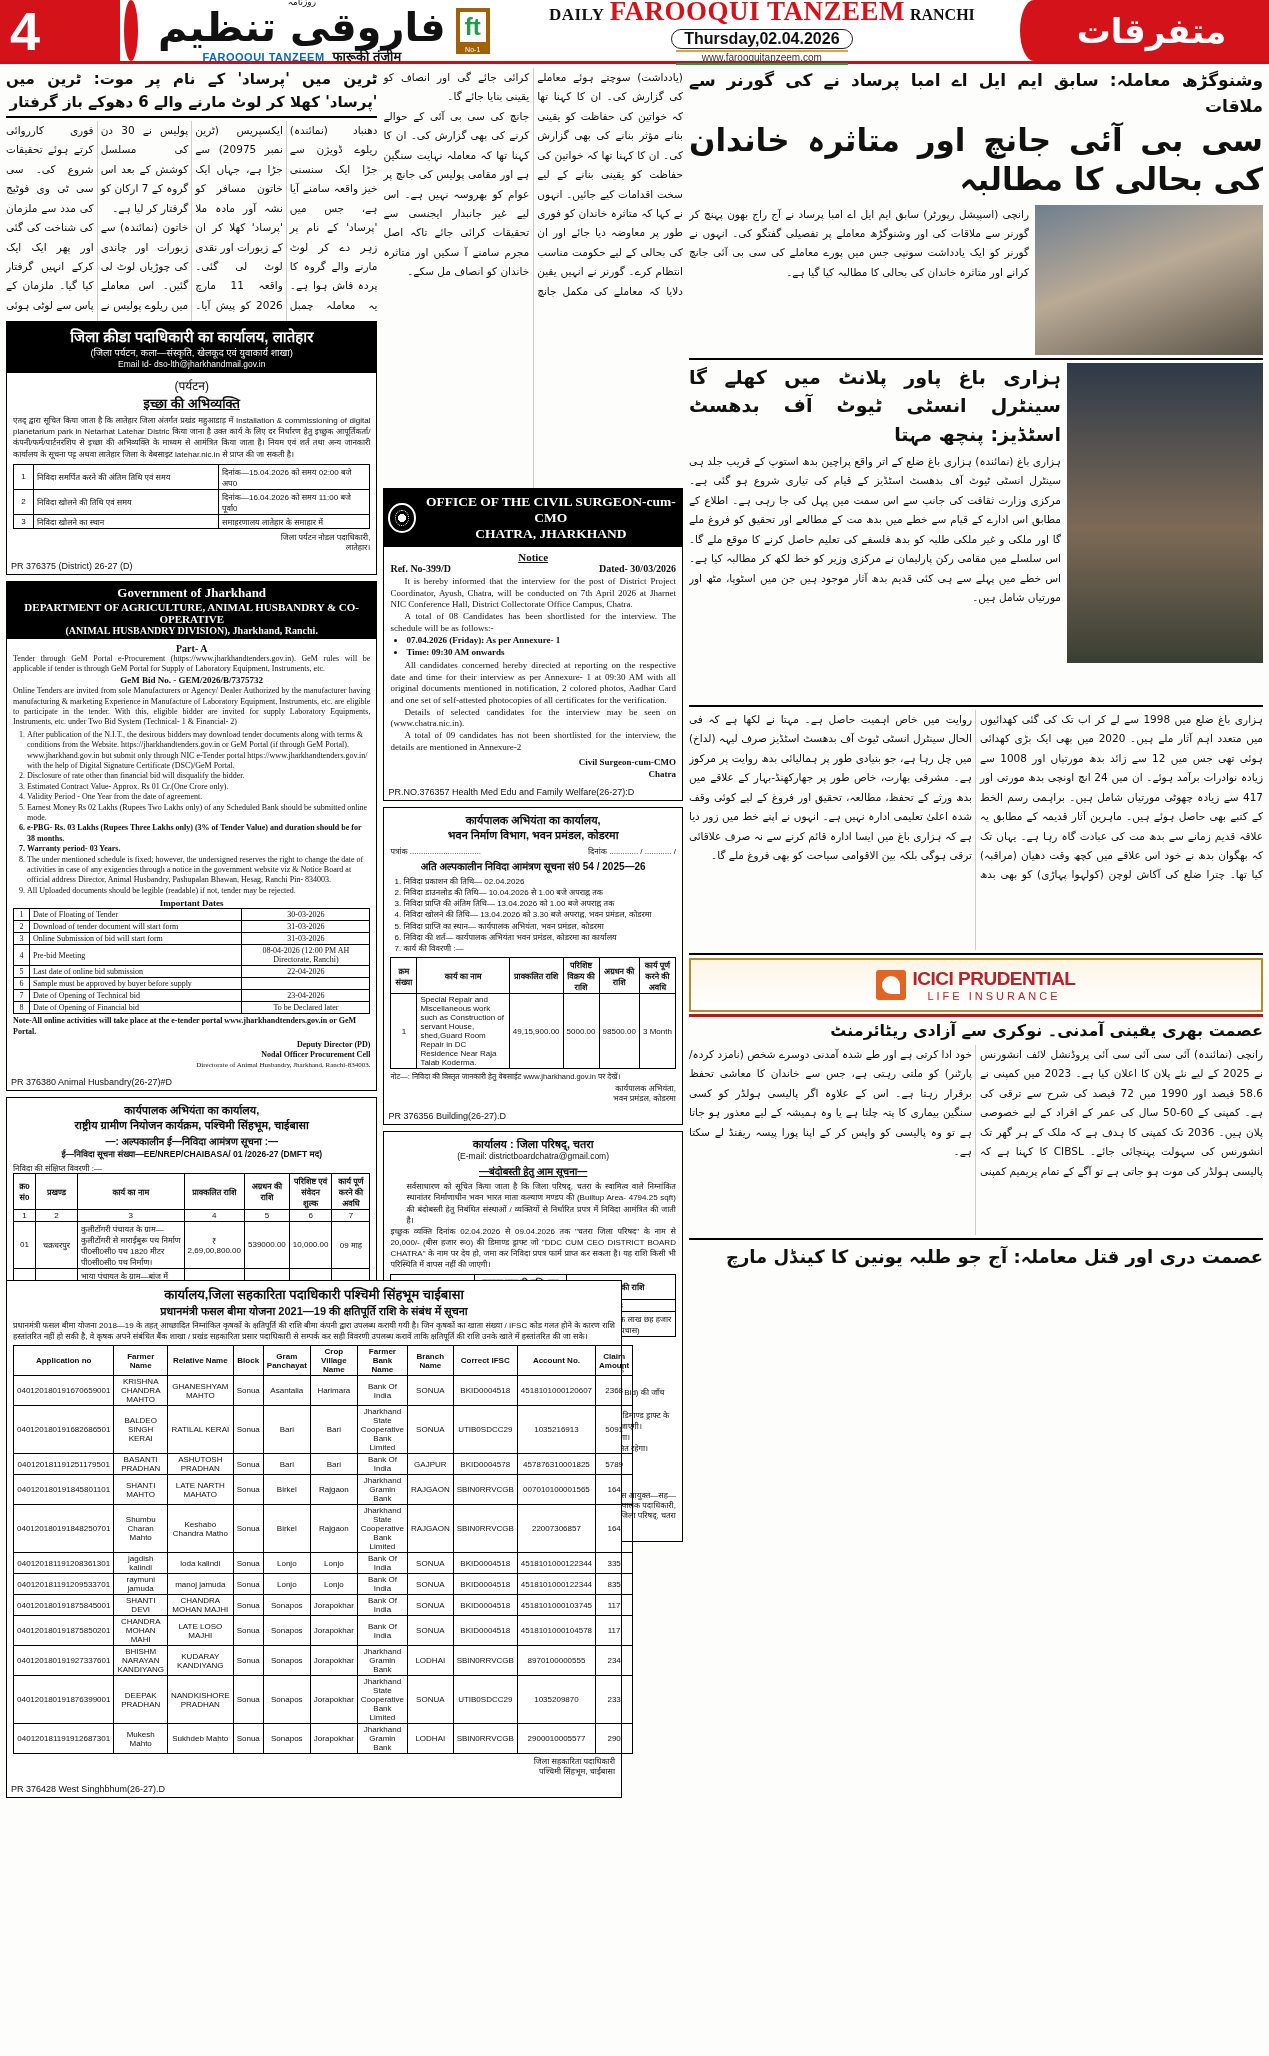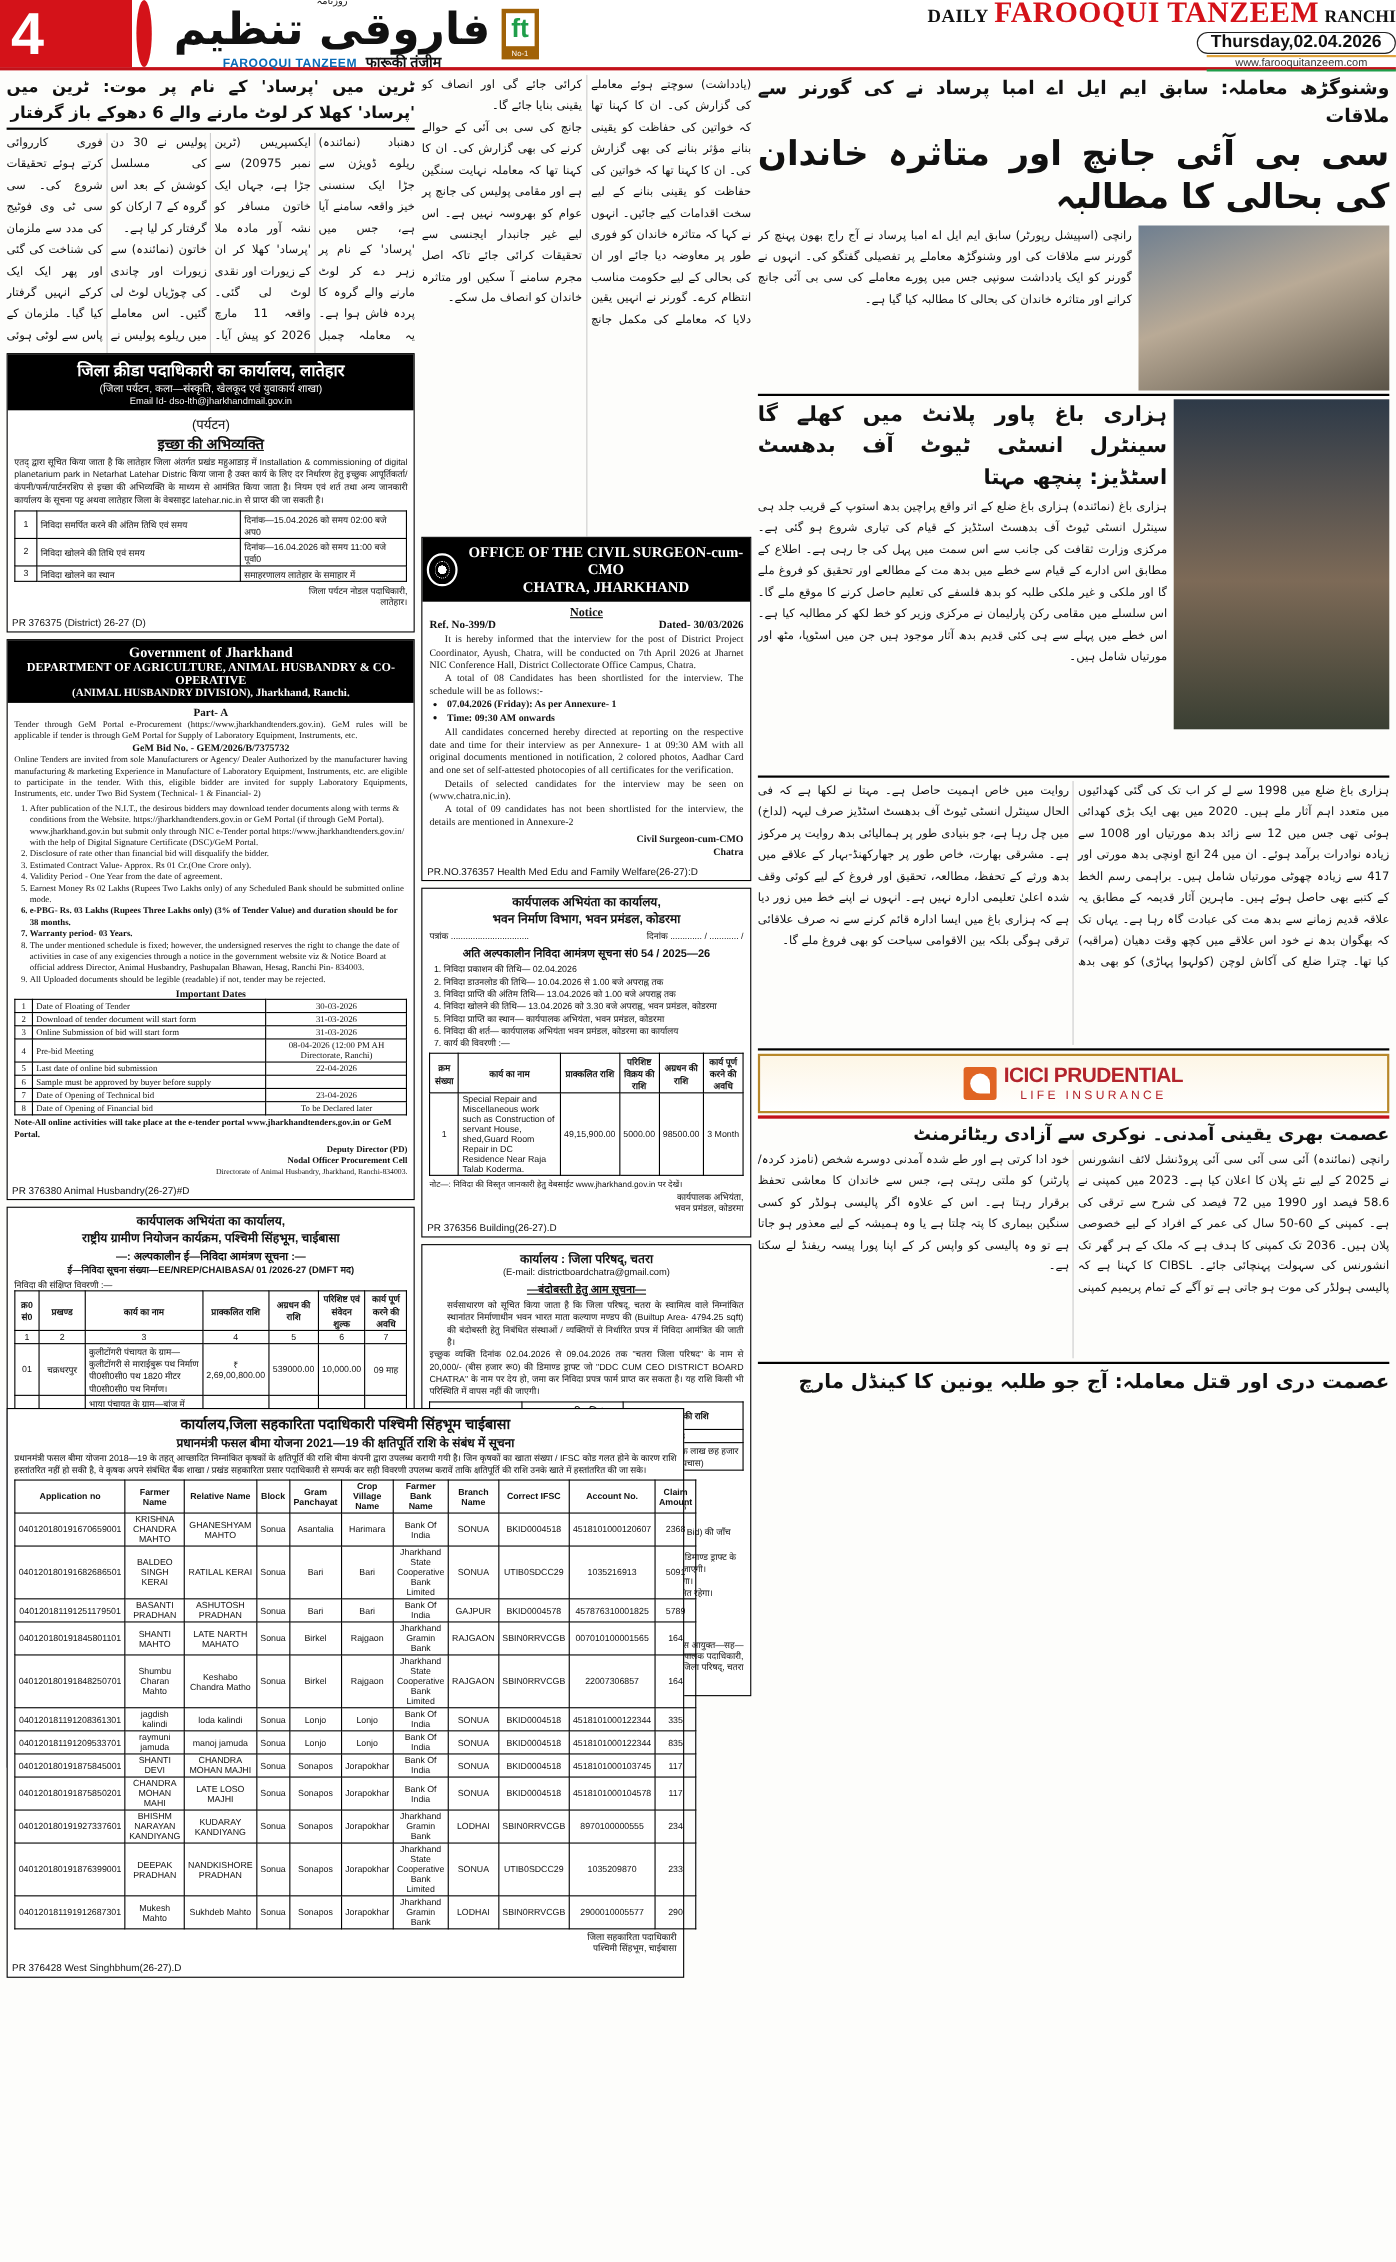--- a/index.html
+++ b/index.html
@@ -30,21 +30,21 @@
     font-size:40px; font-weight:bold; direction:rtl;
     font-family:"DejaVu Sans", sans-serif; letter-spacing:-2px; line-height:1;
   }
   .mh-logo-sub { font-size:11px; color:#0a6ab5; font-weight:bold; font-family:"Liberation Sans", sans-serif; letter-spacing:.5px; }
   .mh-logo-hin { font-size:13px; color:#111; font-weight:bold; font-family:"Liberation Sans", sans-serif; }
   .mh-logo-col { display:flex; flex-direction:column; align-items:center; }
   .mh-ft-box { width:34px; height:46px; background:#a16207; position:relative; margin-left:4px; }
   .mh-ft-box .ft { position:absolute; inset:4px 4px 12px 4px; background:#fff; color:#1f9e4a; font-weight:bold;
       font-family:"Liberation Sans", sans-serif; font-size:24px; display:flex; align-items:center; justify-content:center; }
   .mh-ft-box .no1 { position:absolute; left:2px; right:2px; bottom:1px; text-align:center; font-size:7px; color:#fff; font-family:"Liberation Sans", sans-serif;}
-  .mh-center { flex:1; display:flex; flex-direction:column; align-items:flex-end; justify-content:center; }
+  .mh-center { flex:1; display:flex; flex-direction:column; align-items:center; justify-content:center; }
   .mh-title-line { display:flex; align-items:baseline; gap:5px; }
   .mh-daily { font-size:17px; font-weight:bold; font-family:"Liberation Serif", serif; letter-spacing:.5px;}
   .mh-name { font-size:27px; font-weight:bold; color:#d41219; font-family:"Liberation Serif", serif; letter-spacing:.5px;}
   .mh-city { font-size:16px; font-weight:bold; }
   .mh-date {
     border:1px solid #222; border-radius:12px; padding:0 12px; margin-top:2px;
     font-family:"Liberation Sans", sans-serif; font-size:16px; font-weight:bold;
   }
   .mh-web { font-size:10px; color:#333; font-family:"Liberation Sans", sans-serif; margin-top:1px;
       border-top:2px solid #e0a33c; border-bottom:2px solid #1f9e4a; padding:0 26px;}
@@ -146,20 +146,24 @@
       </div>
     </div>
     <div class="mh-center">
       <div class="mh-title-line">
         <span class="mh-daily">DAILY</span>
         <span class="mh-name">FAROOQUI TANZEEM</span>
         <span class="mh-city">RANCHI</span>
       </div>
       <div class="mh-date">Thursday,02.04.2026</div>
       <div class="mh-web">www.farooquitanzeem.com</div>
+    </div>
+    <div class="mh-right">
+      <div class="mh-right-curve"></div>
+      <div class="mh-right-label">متفرقات</div>
     </div>
   </div>
 
   <div class="body-grid">
 
     <div class="col-left">
 
       <div class="urdu">
         <div class="ur-head1">ٹرین میں 'پرساد' کے نام پر موت: ٹرین میں 'پرساد' کھلا کر لوٹ مارنے والے 6 دھوکے باز گرفتار</div>
         <div class="blkrule"></div>

